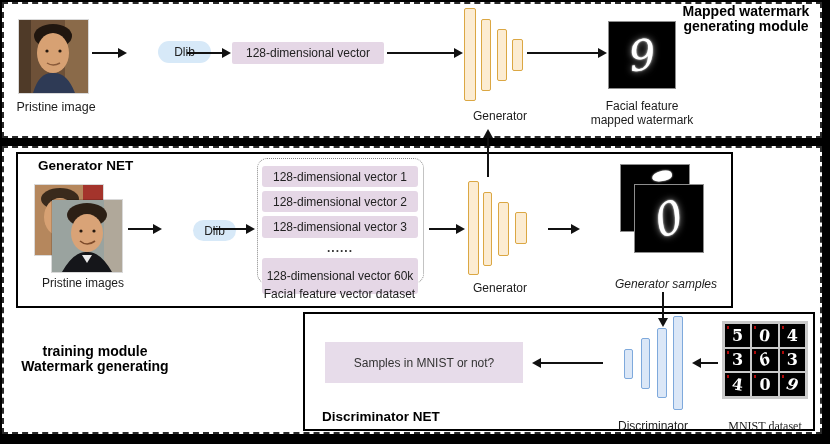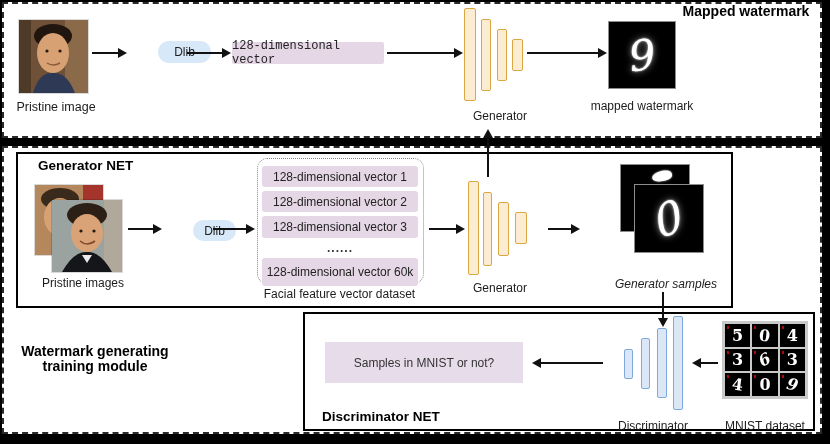--- a/index.html
+++ b/index.html
@@ -9,21 +9,21 @@
     font-family:"Liberation Sans",sans-serif;
   }
   .module{position:absolute;background:#fff;border:2px dashed #2a2a2a;box-sizing:border-box;z-index:1;}
   .netbox{position:absolute;background:#fff;border:2px solid #000;box-sizing:border-box;z-index:2;}
   .lbl{position:absolute;color:#1c1c1c;font-size:12px;text-align:center;z-index:4;line-height:14px;}
   .btitle{position:absolute;color:#000;font-weight:bold;font-size:14px;text-align:center;z-index:4;line-height:15px;}
   .boxtitle{position:absolute;color:#000;font-weight:bold;font-size:13.5px;z-index:4;}
   .pill{position:absolute;display:flex;align-items:center;justify-content:center;
         font-size:12px;color:#222;z-index:4;box-sizing:border-box;}
   .dlib{background:var(--dlib-bg);border-radius:11px;margin-left:28px;}
-  .vecbox{background:var(--vector-bg);border-radius:2px;font-family:Liberation Mono, monospace;}
+  .vecbox{background:var(--vector-bg);border-radius:2px;}
   .vecrow{background:var(--vector-bg);border-radius:3px;font-size:12px;}
   .dotsrow{background:transparent;font-weight:bold;letter-spacing:1px;color:#333;}
   .qbox{background:var(--question-bg);color:#333;}
   .dotbox{position:absolute;border:1.6px dotted #888;border-radius:10px;background:#fff;z-index:3;box-sizing:border-box;}
   .gbar{position:absolute;background:var(--generator-fill);border:1.6px solid var(--generator-border);border-radius:2px;z-index:4;box-sizing:border-box;}
   .dbar{position:absolute;background:var(--discriminator-fill);border:1.4px solid var(--discriminator-border);border-radius:2px;z-index:4;box-sizing:border-box;}
   .blacksq{position:absolute;background:#000;border:1px solid #8d8d8d;display:flex;align-items:center;justify-content:center;z-index:4;box-sizing:border-box;overflow:hidden;}
   .scribble{color:#fff;font-family:"DejaVu Serif",serif;font-style:italic;
             text-shadow:0 0 2px #fff,0 0 7px rgba(255,255,255,.65);}
   .photo{position:absolute;z-index:4;box-shadow:0 0 0 1px rgba(0,0,0,.15);}
@@ -56,20 +56,21 @@
 </head>
 <body>
 
 <div class="module" style="left:2px;top:2px;width:820px;height:136px;"></div>
 <div class="module" style="left:2px;top:146px;width:820px;height:288px;"></div>
 <div class="netbox" style="left:16px;top:152px;width:717px;height:156px;"></div>
 <div class="netbox" style="left:303px;top:312px;width:512px;height:119px;"></div>
 
 <div class="btitle" style="left:668px;top:4px;width:156px;">
   <div>Mapped watermark</div>
+  <div>generating module</div>
 </div>
 
 <svg class="photo" style="left:19px;top:20px;" width="69" height="73" viewBox="0 0 69 73">
   <rect width="69" height="73" fill="#6e5138"></rect>
   <rect x="46" width="23" height="73" fill="#8a6a49"></rect>
   <rect x="0" width="12" height="73" fill="#4f3a28"></rect>
   <ellipse cx="34" cy="16" rx="19" ry="12" fill="#20160f"></ellipse>
   <ellipse cx="34" cy="33" rx="16" ry="20" fill="#d7a173"></ellipse>
   <path d="M14 73 Q20 52 34 53 Q48 52 56 73 Z" fill="#2e3a55"></path>
   <circle cx="28" cy="31" r="1.6" fill="#26190f"></circle>
@@ -84,20 +85,21 @@
 <div class="gbar" style="left:464px;top:8px;width:12px;height:93px;"></div>
 <div class="gbar" style="left:481px;top:19px;width:10px;height:72px;"></div>
 <div class="gbar" style="left:497px;top:29px;width:10px;height:52px;"></div>
 <div class="gbar" style="left:512px;top:39px;width:11px;height:32px;"></div>
 <div class="lbl" style="left:462px;top:109px;width:76px;">Generator</div>
 
 <div class="blacksq" style="left:608px;top:21px;width:68px;height:68px;">
   <span class="scribble" style="font-size:42px;transform:rotate(-7deg);">9</span>
 </div>
 <div class="lbl" style="left:572px;top:99px;width:140px;">
+  <div>Facial feature</div>
   <div>mapped watermark</div>
 </div>
 
 <div class="arr h right" style="left:92px;top:52px;width:27px;"></div>
 <div class="arr h right" style="left:187px;top:52px;width:36px;"></div>
 <div class="arr h right" style="left:387px;top:52px;width:68px;"></div>
 <div class="arr h right" style="left:527px;top:52px;width:72px;"></div>
 <div class="arr v up" style="left:487px;top:137px;height:40px;"></div>
 
 <div class="boxtitle" style="left:38px;top:158px;">Generator NET</div>
@@ -125,21 +127,21 @@
 </svg>
 <div class="lbl" style="left:33px;top:276px;width:100px;">Pristine images</div>
 
 <div class="pill dlib" style="left:165px;top:220px;width:43px;height:21px;">Dlib</div>
 
 <div class="dotbox" style="left:257px;top:158px;width:167px;height:126px;"></div>
 <div class="pill vecrow" style="left:262px;top:166px;width:156px;height:21px;">128-dimensional vector 1</div>
 <div class="pill vecrow" style="left:262px;top:191px;width:156px;height:21px;">128-dimensional vector 2</div>
 <div class="pill vecrow" style="left:262px;top:216px;width:156px;height:22px;">128-dimensional vector 3</div>
 <div class="pill dotsrow" style="left:262px;top:241px;width:156px;height:14px;">......</div>
-<div class="pill vecrow" style="left:262px;top:258px;width:156px;height:28px;">128-dimensional vector 60k</div>
+<div class="pill vecrow" style="left:262px;top:258px;width:156px;height:36px;">128-dimensional vector 60k</div>
 <div class="lbl" style="left:247px;top:287px;width:185px;text-align:center;">Facial feature vector dataset</div>
 
 <div class="gbar" style="left:468px;top:181px;width:11px;height:94px;"></div>
 <div class="gbar" style="left:483px;top:192px;width:9px;height:74px;"></div>
 <div class="gbar" style="left:498px;top:202px;width:11px;height:54px;"></div>
 <div class="gbar" style="left:515px;top:212px;width:12px;height:32px;"></div>
 <div class="lbl" style="left:462px;top:281px;width:76px;">Generator</div>
 
 <div class="blacksq" style="left:620px;top:164px;width:70px;height:68px;"></div>
 <div class="blob" style="left:652px;top:171px;width:20px;height:10px;"></div>
@@ -148,22 +150,22 @@
 </div>
 <div class="lbl" style="left:606px;top:277px;width:120px;font-style:italic;">Generator samples</div>
 
 <div class="arr h right" style="left:128px;top:228px;width:26px;"></div>
 <div class="arr h right" style="left:213px;top:228px;width:34px;"></div>
 <div class="arr h right" style="left:429px;top:228px;width:28px;"></div>
 <div class="arr h right" style="left:548px;top:228px;width:24px;"></div>
 <div class="arr v down" style="left:662px;top:292px;height:27px;"></div>
 
 <div class="btitle" style="left:10px;top:344px;width:170px;">
+  <div>training module</div>
   <div>Watermark generating</div>
-  <div>training module</div>
 </div>
 
 <div class="boxtitle" style="left:322px;top:409px;">Discriminator NET</div>
 <div class="pill qbox" style="left:325px;top:342px;width:198px;height:41px;">Samples in MNIST or not?</div>
 
 <div class="dbar" style="left:624px;top:349px;width:9px;height:30px;"></div>
 <div class="dbar" style="left:641px;top:338px;width:9px;height:51px;"></div>
 <div class="dbar" style="left:657px;top:328px;width:10px;height:70px;"></div>
 <div class="dbar" style="left:673px;top:316px;width:10px;height:94px;"></div>
 <div class="lbl" style="left:607px;top:419px;width:92px;">Discriminator</div>
@@ -190,16 +192,16 @@
   <div class="mtile">
       <span>4</span>
     </div>
   <div class="mtile">
       <span>0</span>
     </div>
   <div class="mtile">
       <span>9</span>
     </div>
 </div>
-<div class="lbl" style="left:714px;top:419px;width:102px;">MNIST dataset</div>
+<div class="lbl" style="left:714px;top:419px;width:102px;font-family:Liberation Serif, serif;">MNIST dataset</div>
 
 <div class="arr h left" style="left:540px;top:362px;width:63px;"></div>
 <div class="arr h left" style="left:700px;top:362px;width:18px;"></div>
 
 </body></html>

